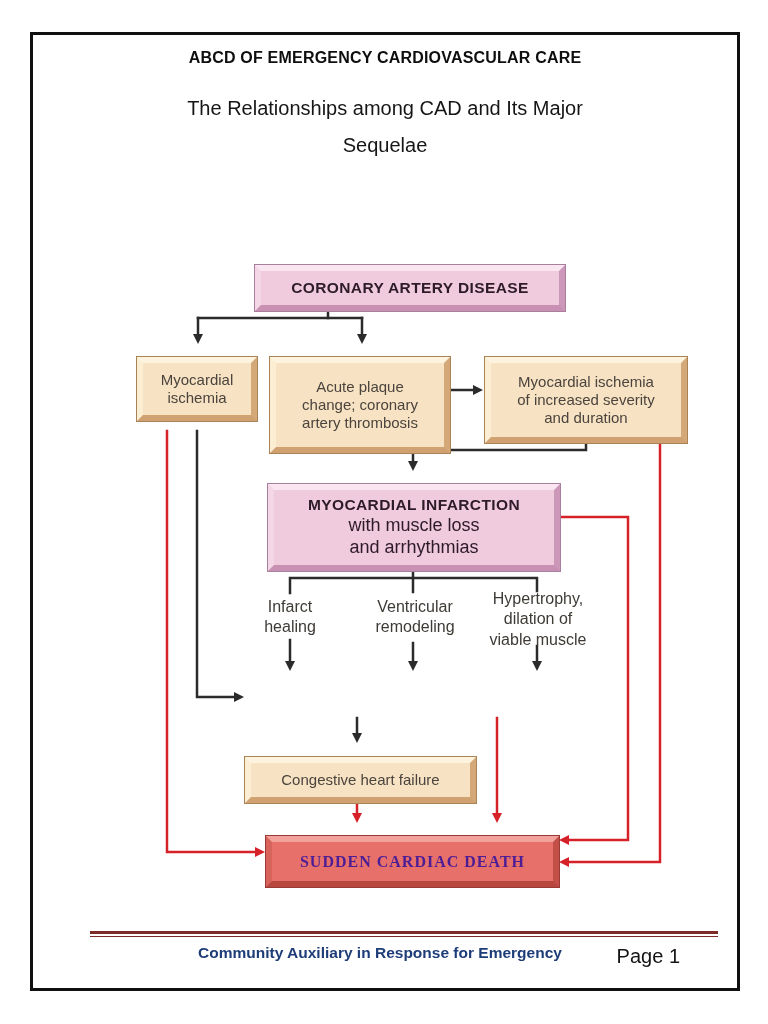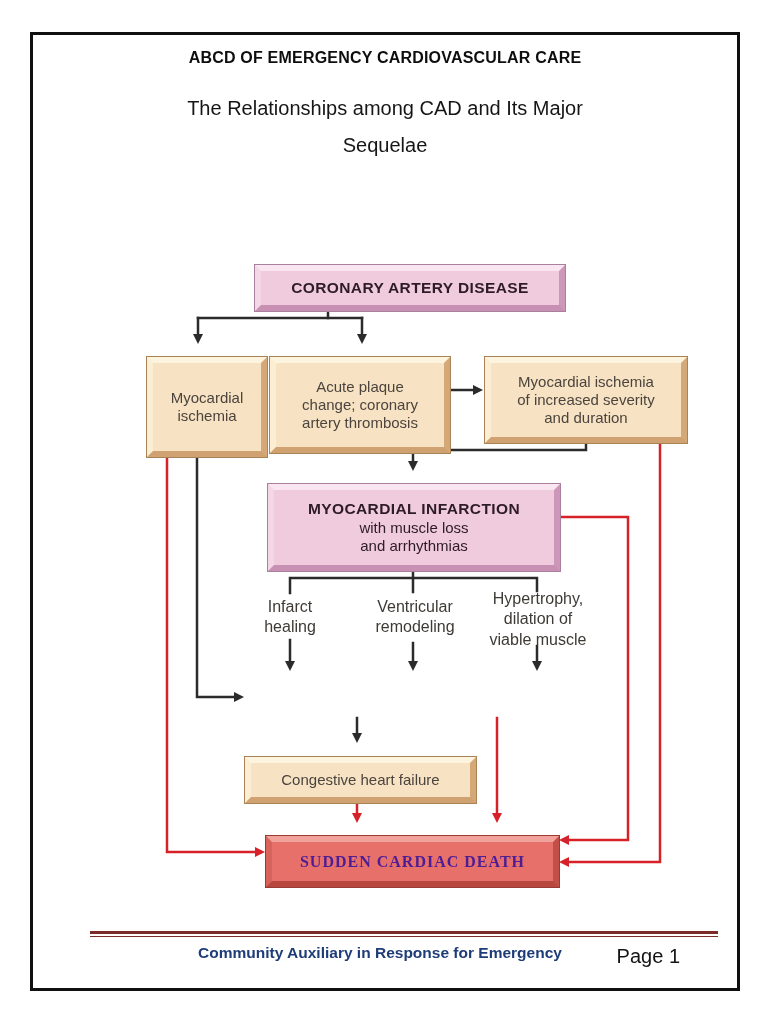--- a/index.html
+++ b/index.html
@@ -15,21 +15,21 @@
   .node { position:absolute; box-sizing:border-box; display:flex; flex-direction:column;
           align-items:center; justify-content:center; text-align:center; white-space:pre-line;
           font-size:15px; line-height:1.22; z-index:2; border:6px solid;margin-top:12px; }
   .tan  { background:#f7e3c3; border-color:#fdf4e0 #d5a877 #d0a171 #fbeed2;
           box-shadow:0 0 0 1px #a98356; color:#4b443e; }
   .pink { background:#f0cadd; border-color:#f9e6f1 #cd97b9 #c890b2 #f4d7e7;
           box-shadow:0 0 0 1px #aa7f9d; color:#2d1b28; }
   .redbox { background:#e7716a; border-color:#f1a39b #c24f48 #b84740 #d8635b;
             box-shadow:0 0 0 1px #9b3a35; color:#4c1d95;font-family:Liberation Serif, serif; }
   .headline { font-weight:bold; font-size:15.5px; letter-spacing:.4px; }
-  .mi-sub { font-size:15px; }
+  .mi-sub { font-size:18px; }
   .scd-label { font-weight:bold; font-size:16px; letter-spacing:1px; }
   .flabel { position:absolute; text-align:center; white-space:pre-line; font-size:16px;
             line-height:1.27; color:#3e3a36; z-index:2; }
   .footer-rule { position:absolute; left:90px; top:931px; width:628px; height:2px;
                  border-top:3px solid #7c2b28; border-bottom:1px solid #7c2b28; z-index:2; }
   .footer-org { position:absolute; left:90px; top:944px; width:580px; text-align:center;
                 font-size:15.5px; font-weight:bold; color:#1d3c78; z-index:2; }
   .footer-page { position:absolute; left:598px; top:945px; width:82px; text-align:right;
                  font-size:20px; font-weight:normal; color:#141414; z-index:2; }
 </style>
@@ -75,21 +75,21 @@
       <path d="M167,431 L167,852 L256,852" marker-end="url(#mr)"></path>
       <path d="M660,431 L660,862 L568,862" marker-end="url(#mr)"></path>
       <path d="M560,517 L628,517 L628,840 L568,840" marker-end="url(#mr)"></path>
       <path d="M497,718 L497,814" marker-end="url(#mr)"></path>
       <path d="M357,792 L357,814" marker-end="url(#mr)"></path>
     </g>
   </svg>
 
   <div class="node pink headline" style="left:255px; top:253px; width:310px; height:46px;">CORONARY ARTERY DISEASE</div>
 
-  <div class="node tan" style="left:147px; top:345px; width:120px; height:100px;">Myocardial
+  <div class="node tan" style="left:137px; top:345px; width:120px; height:64px;">Myocardial
 ischemia</div>
 
   <div class="node tan" style="left:270px; top:345px; width:180px; height:96px;">Acute plaque
 change; coronary
 artery thrombosis</div>
 
   <div class="node tan" style="left:485px; top:345px; width:202px; height:86px;">Myocardial ischemia
 of increased severity
 and duration</div>
 

